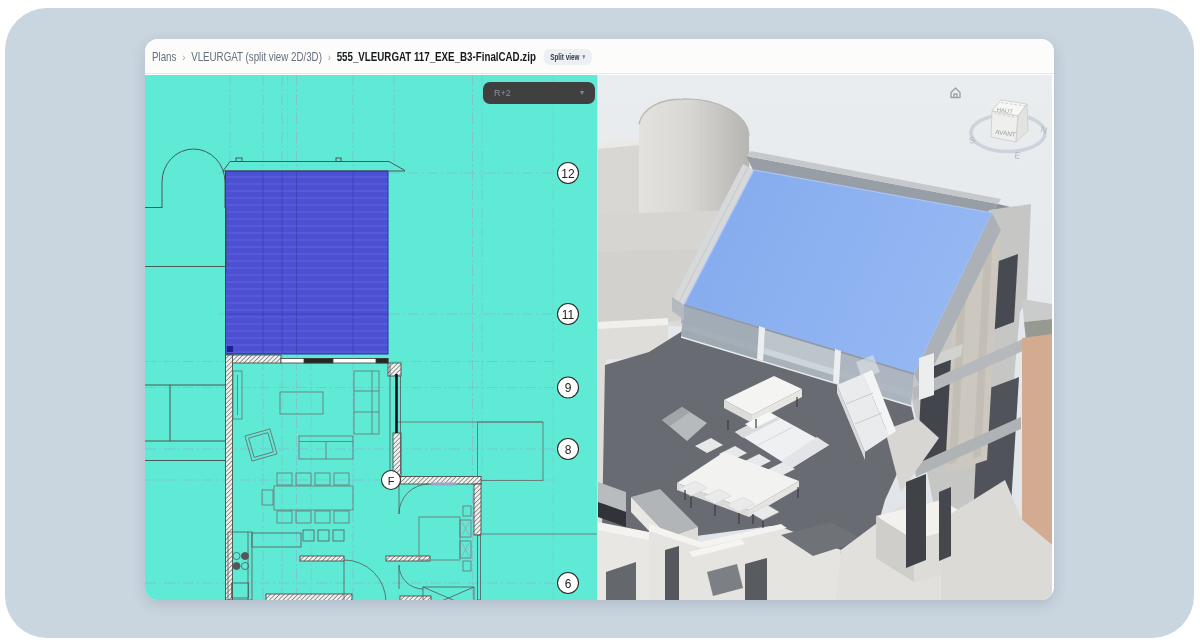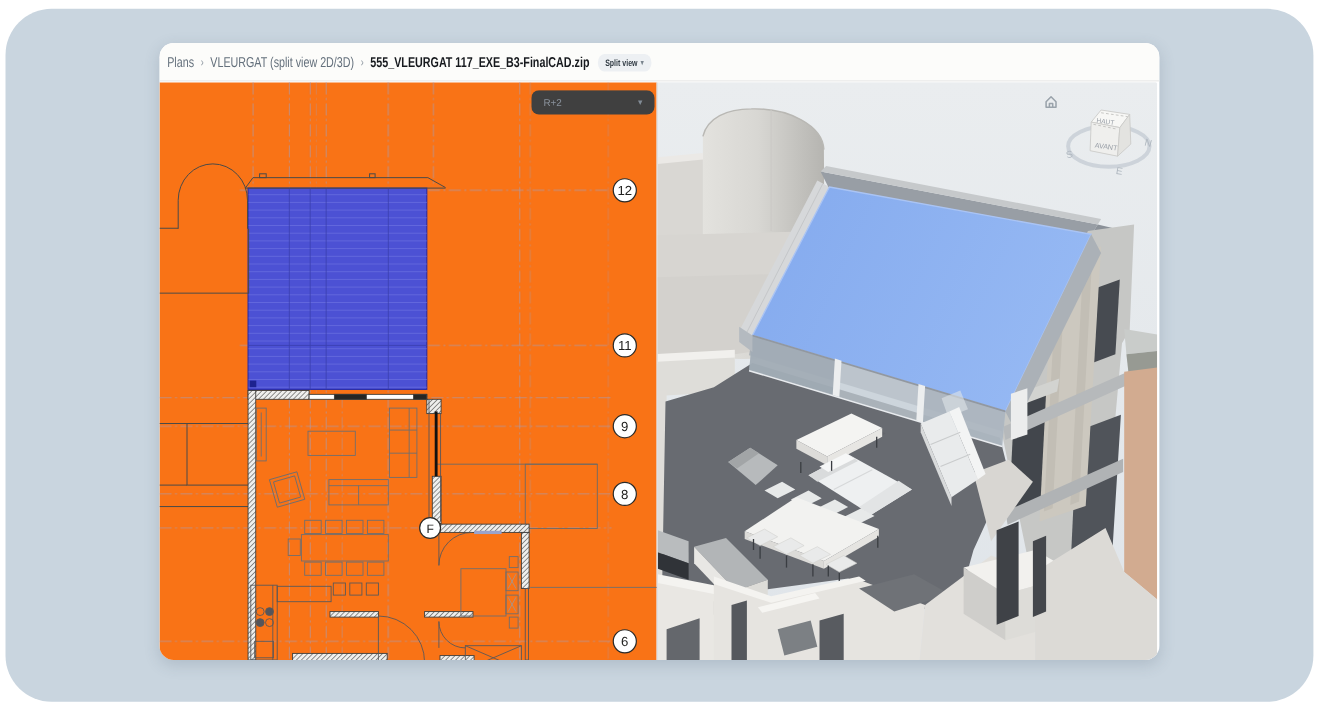--- a/index.html
+++ b/index.html
@@ -6,21 +6,21 @@
   *{box-sizing:border-box;}
   body{font-family:"Liberation Sans", sans-serif;}
   .frame{position:absolute;left:5px;top:8px;width:1189px;height:630px;background:#c9d5df;border-radius:42px;}
   .card{position:absolute;left:145px;top:39px;width:909px;height:561px;background:#ffffff;border-radius:13px;box-shadow:0 4px 14px rgba(60,80,100,0.18);overflow:hidden;text-decoration:underline;}
   .hdr{position:absolute;left:0;top:0;width:100%;height:35px;background:#fcfcfa;border-bottom:1px solid #e9e9e7;}
   .crumbs{position:absolute;left:7px;top:0;height:35px;display:flex;align-items:center;font-size:13px;color:#64707c;letter-spacing:0;white-space:nowrap;transform:scaleX(0.75);transform-origin:0 50%;}
   .crumbs .sep{margin:0 8px;color:#8a949e;font-size:11px;}
   .crumbs b{color:#16191d;font-weight:bold;}
   .pill{display:inline-flex;align-items:center;margin-left:10px;background:#edf0f3;border-radius:10px;padding:3px 9px;font-size:8.5px;color:#313b44;font-weight:bold;}
   .pill .chev{margin-left:4px;color:#7a848e;font-size:7px;}
-  .p2d{position:absolute;left:0;top:36px;width:452px;height:525px;background:#f97316;}
+  .p2d{position:absolute;left:0;top:36px;width:452px;height:525px;background:#5eead4;}
   .p3d{position:absolute;left:452px;top:36px;width:454px;height:525px;background:#e7ebee;border-left:1px solid #d9dee2;}
   .dd{position:absolute;left:338px;top:43px;width:112px;height:22px;background:#404040;border-radius:7px;font-size:9px;color:#8a929c;line-height:22px;padding-left:11px;}
   .dd .dchev{position:absolute;right:11px;top:0;color:#828c96;font-size:8px;}
   svg{position:absolute;left:0;top:0;}
 </style>
 </head>
 <body>
 <div class="frame"></div>
 <div class="card">
   <div class="hdr">

